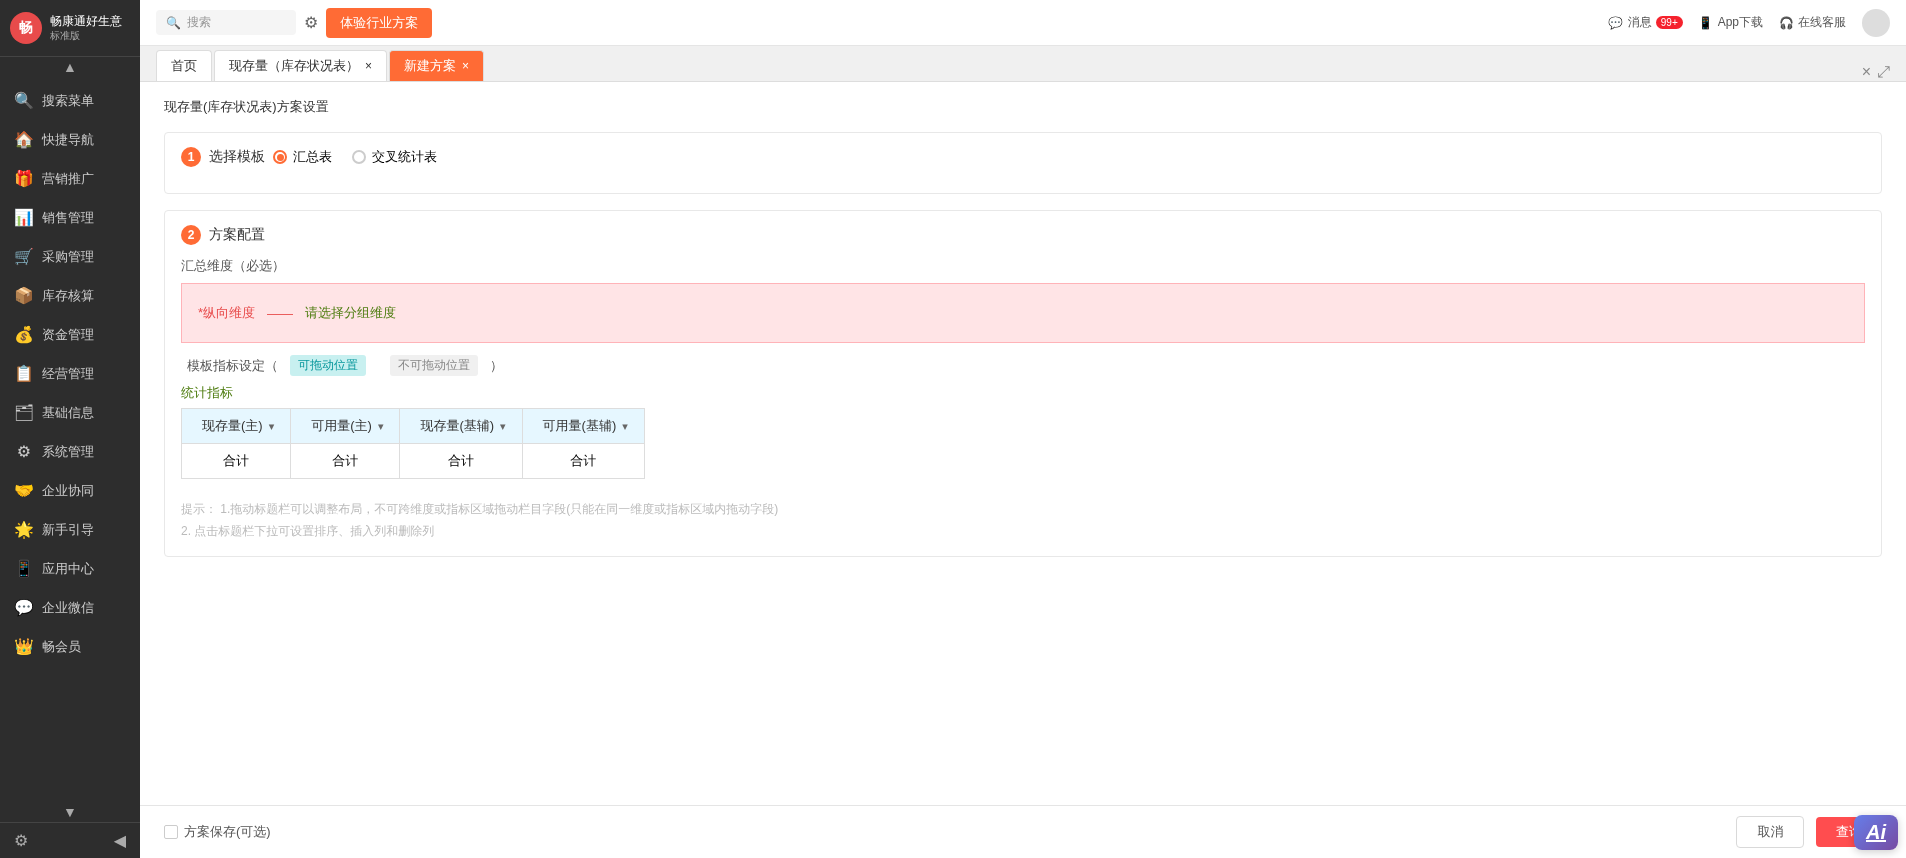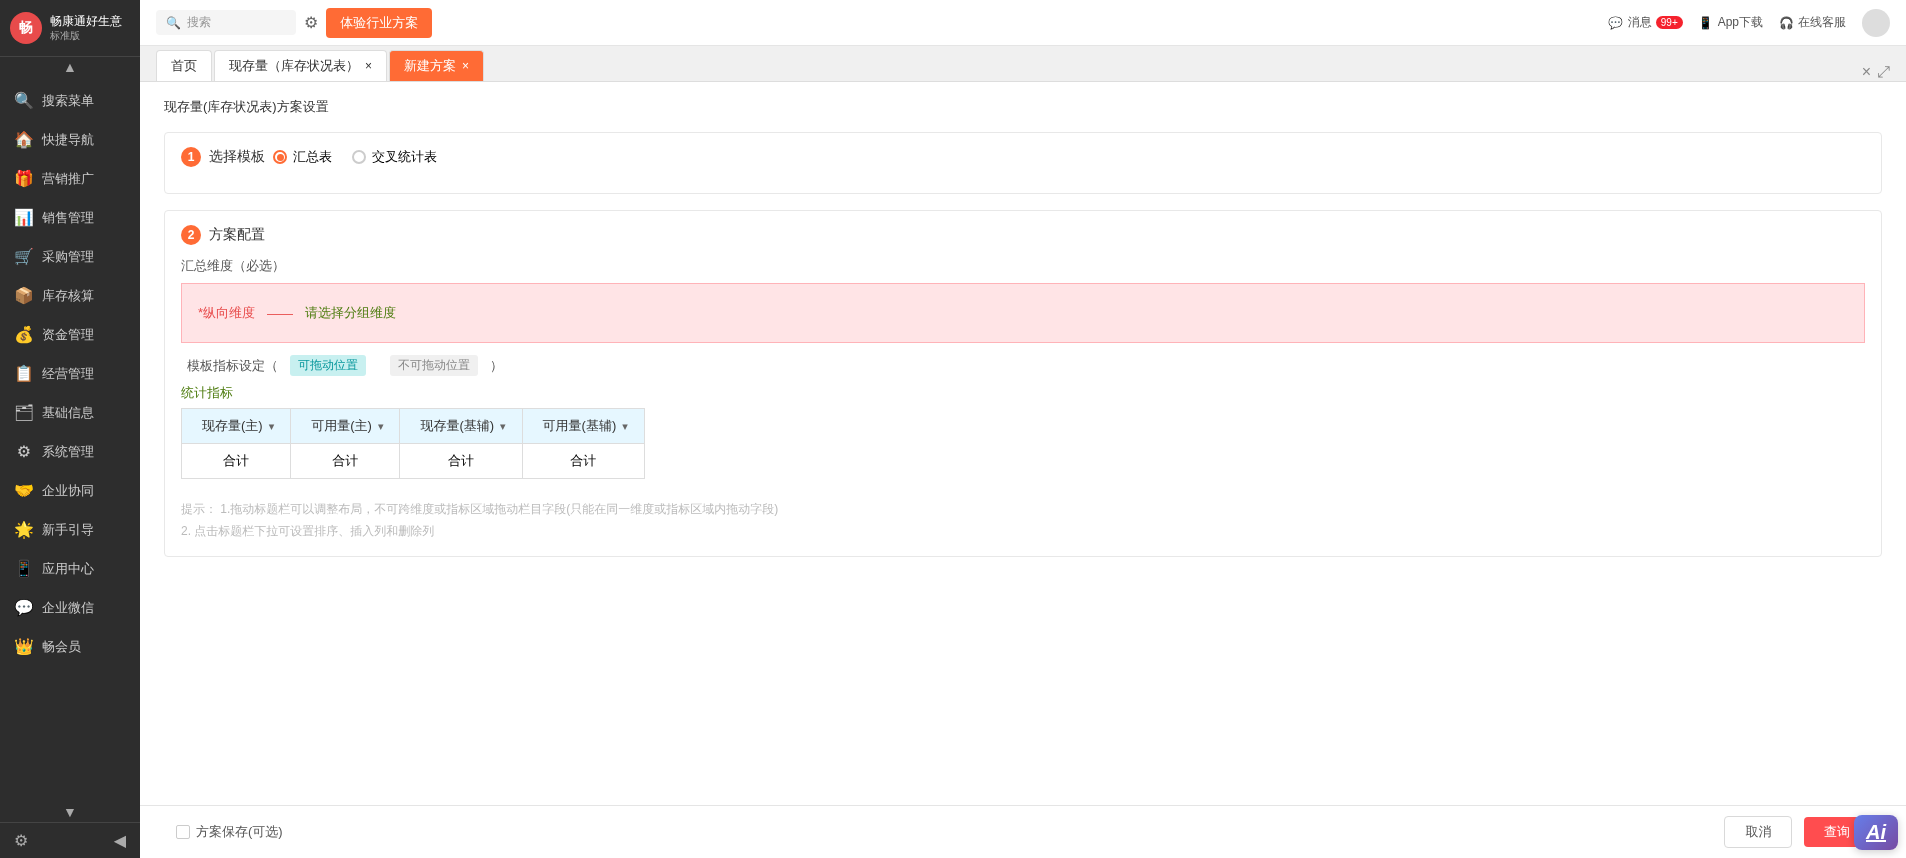--- a/index.html
+++ b/index.html
@@ -204,21 +204,21 @@
     }
     .stats-table .chevron { color: #666; font-size: 11px; }
 
     
     .hints { color: #bbb; font-size: 12px; margin-top: 20px; line-height: 1.8; }
 
     
     .bottombar {
       background: #fff;
       border-top: 1px solid #e5e5e5;
-      padding: 10px 36px;
+      padding: 10px 24px;
       display: flex;
       align-items: center;
       justify-content: space-between;
       flex-shrink: 0;
     }
     .save-option { display: flex; align-items: center; gap: 6px; font-size: 13px; color: #555; cursor: pointer; }
     .checkbox { width: 14px; height: 14px; border: 1px solid #ccc; border-radius: 2px; }
     .btn-cancel {
       background: #fff; border: 1px solid #d9d9d9;
       color: #555; padding: 6px 20px; border-radius: 4px;

